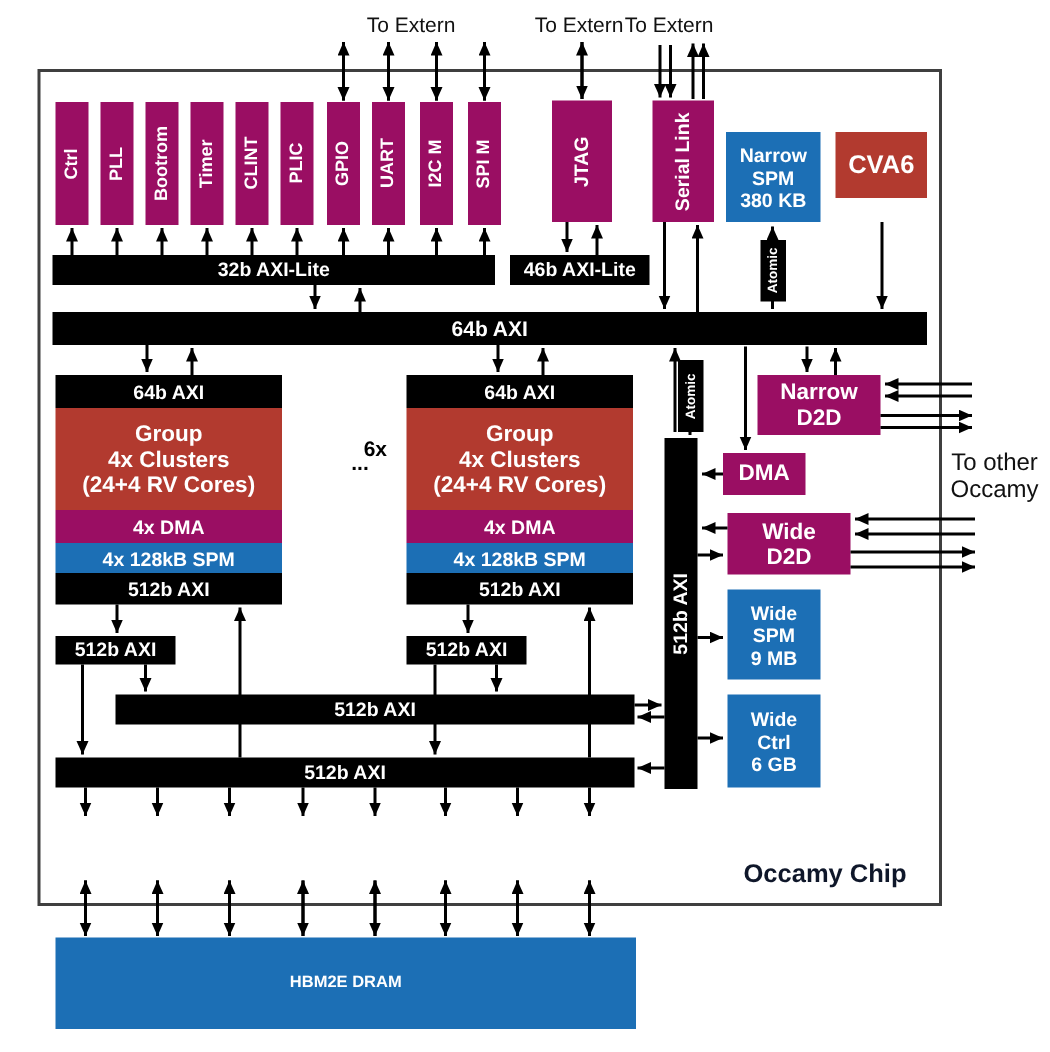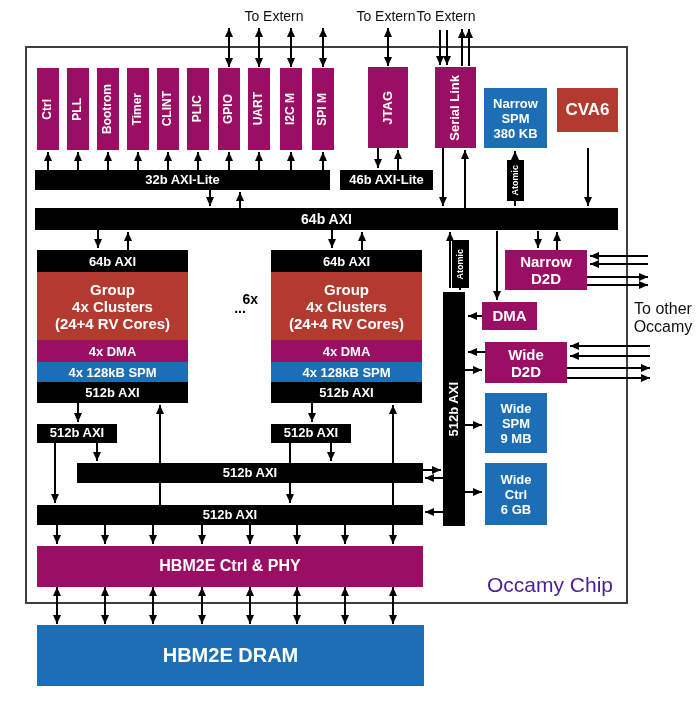--- a/index.html
+++ b/index.html
@@ -16,21 +16,21 @@
   .green{background:#000000;}
   .blue{background:#1c6fb5;}
   .red{background:#b23a2f;}
   .vtext{writing-mode:vertical-rl;transform:rotate(180deg);white-space:nowrap;}
   .extlabel{position:absolute;font-size:14px;color:#111;text-align:center;z-index:1;}
   .chipborder{position:absolute;left:25px;top:46px;width:603px;height:558px;border:2px solid #3f3f3f;box-sizing:border-box;background:transparent;z-index:0;}
   .group{position:absolute;width:151px;display:flex;flex-direction:column;z-index:1;}
   .group>div{display:flex;flex-direction:column;align-items:center;justify-content:center;color:#fff;font-weight:bold;text-align:center;}
   .atomic{z-index:3;font-size:9px;}
   #arrows{position:absolute;left:0;top:0;z-index:2;pointer-events:none;}
-  .title{position:absolute;font-weight:normal;font-size:21px;color:#4c1d95;text-align:center;z-index:1;}
+  .title{position:absolute;font-weight:bold;font-size:17px;color:#0f172a;text-align:center;z-index:1;}
 </style>
 </head>
 <body>
 
 <div id="canvas">
 
   <div class="chipborder"></div>
 
   <div class="extlabel" style="left:238px;top:8px;width:72px;">To Extern</div>
   <div class="extlabel" style="left:350px;top:8px;width:72px;">To Extern</div>
@@ -179,24 +179,21 @@
   <div class="block green" style="left:271px;top:424px;width:80px;height:19px;font-size:13px;">
       <span>512b AXI</span>
     </div>
   <div class="block green" style="left:77px;top:463px;width:346px;height:20px;font-size:13px;">
       <span>512b AXI</span>
     </div>
   <div class="block green" style="left:37px;top:505px;width:386px;height:20px;font-size:13px;">
       <span>512b AXI</span>
     </div>
 
-  <div class="block purple" style="left:37px;top:546px;width:386px;height:41px;font-size:16px;">
-      <span>HBM2E Ctrl &amp; PHY</span>
-    </div>
-  <div class="block blue" style="left:37px;top:625px;width:387px;height:61px;font-size:20px;">
+  <div class="block blue" style="left:37px;top:625px;width:387px;height:61px;font-size:11px;">
       <span>HBM2E DRAM</span>
     </div>
 
   <div class="title" style="left:480px;top:573px;width:140px;">Occamy Chip</div>
 
   <svg id="arrows" width="700" height="701">
     <defs>
       <marker id="ae" markerWidth="10" markerHeight="9" refX="9" refY="4" orient="auto" markerUnits="userSpaceOnUse">
         <path d="M0,0 L9,4 L0,8 z" fill="#000"></path>
       </marker>

